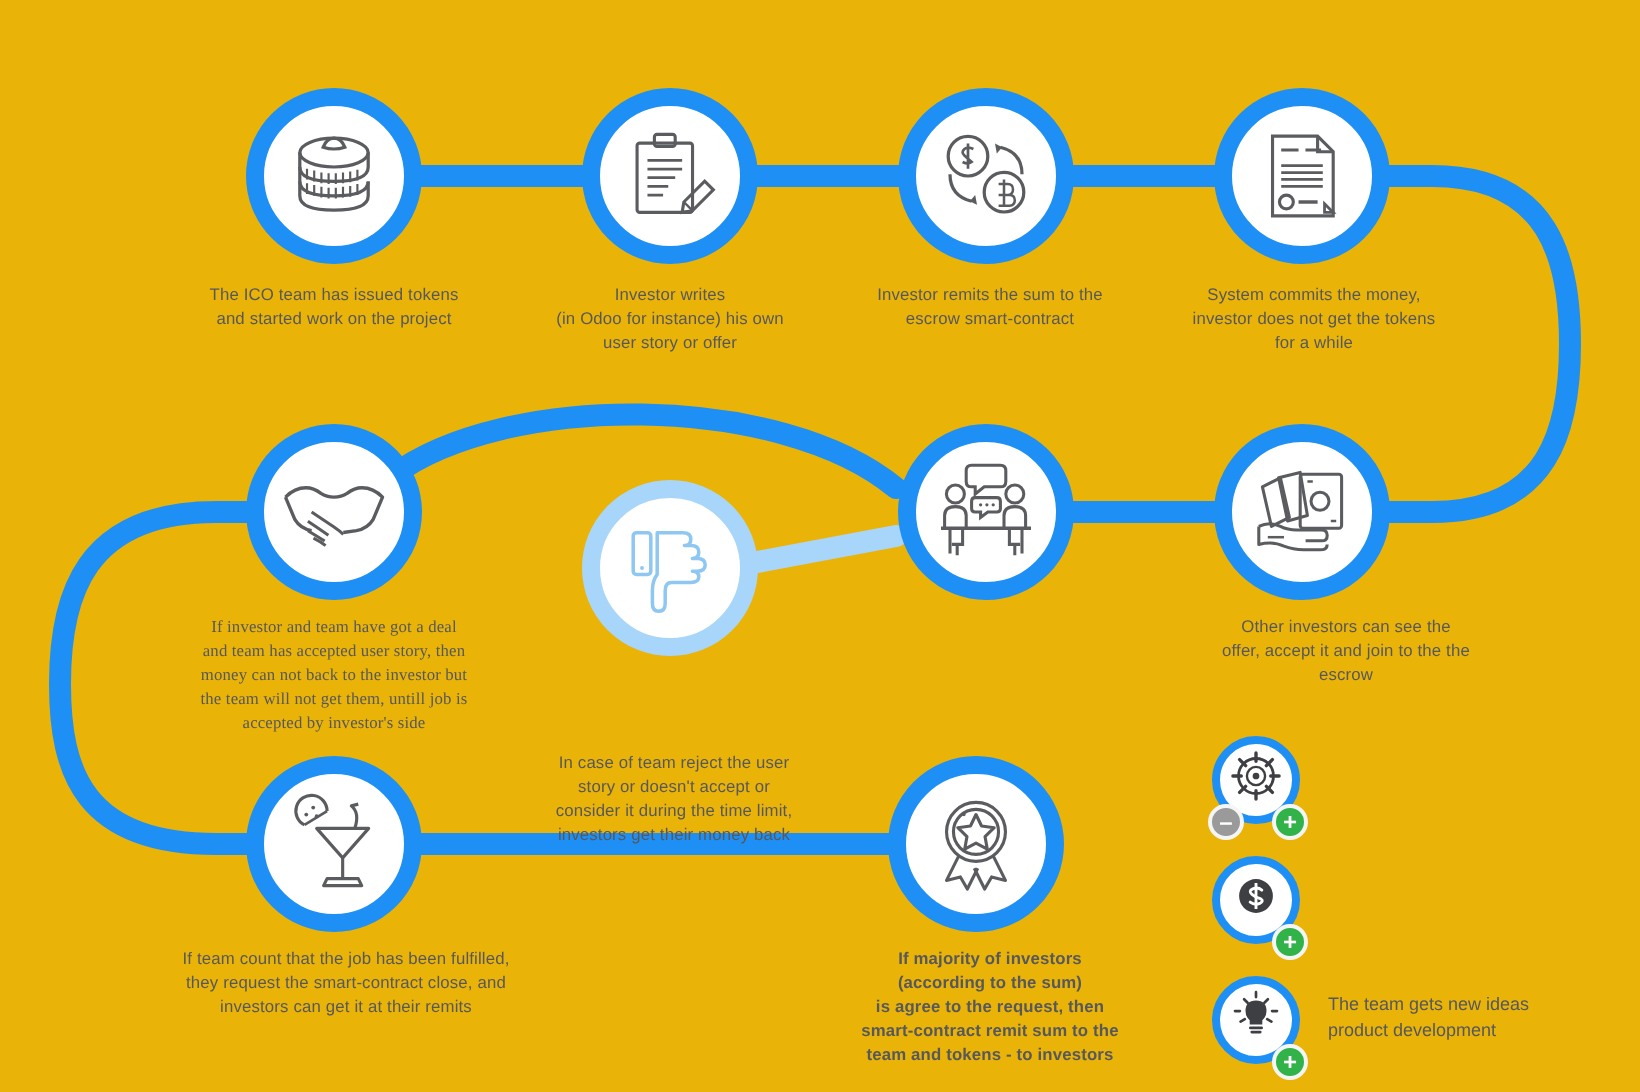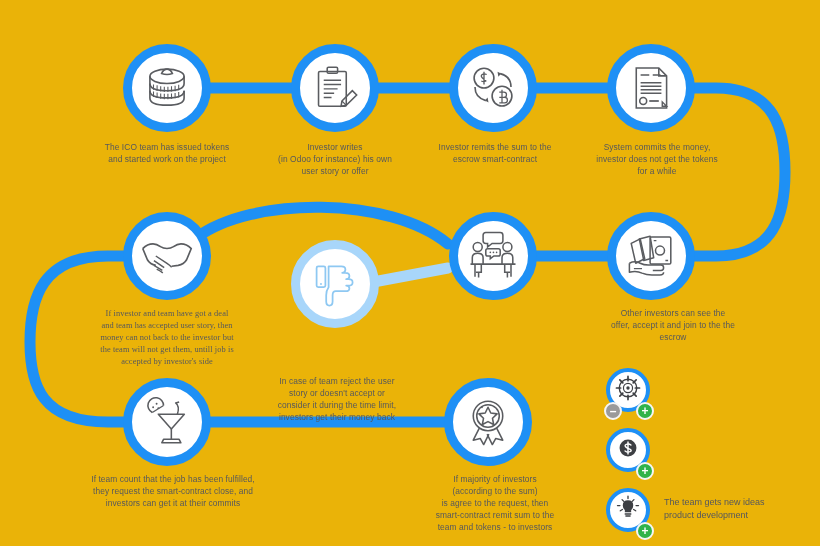--- a/index.html
+++ b/index.html
@@ -277,35 +277,35 @@
         <circle cx="20" cy="14" r="1.1" fill="#5a5c60" stroke="none"></circle>
         <path d="M20 21 h30 l-15 17 z"></path>
         <path d="M35 38 v12"></path>
         <path d="M26 50 h18 l2 4 h-22 z"></path>
         <path d="M42 21 q3-9 -2-13 l4-1" stroke-width="1.8"></path>
       </svg>
     </span>
   </div>
   <div class="caption" style="left:60px; top:474px; width:226px;">If team count that the job has been fulfilled,
 they request the smart-contract close, and
-investors can get it at their commits</div>
+investors can get it at their remits</div>
 
   <div class="node" style="left:444px; top:378px;">
     <span>
       <svg width="52" height="52" viewBox="0 0 60 60" fill="none" stroke="#5a5c60" stroke-width="1.8" stroke-linejoin="round">
         <circle cx="30" cy="23" r="17"></circle>
         <circle cx="30" cy="23" r="13"></circle>
         <path d="M30 13 l3.2 6.6 l7.3 1 l-5.3 5.1 l1.3 7.2 l-6.5 -3.4 l-6.5 3.4 l1.3 -7.2 l-5.3 -5.1 l7.3 -1 z"></path>
         <circle cx="23" cy="13" r="1" fill="#5a5c60" stroke="none"></circle>
         <path d="M20 37 l-7 14 l8 -2 l4 7 l6 -12"></path>
         <path d="M40 37 l7 14 l-8 -2 l-4 7 l-6 -12"></path>
       </svg>
     </span>
   </div>
-  <div class="caption" style="left:404px; top:474px; width:182px;">If majority of  investors
+  <div class="caption" style="left:404px; top:474px; width:182px;font-weight:bold;">If majority of  investors
 (according to the sum)
 is agree to the request, then
 smart-contract remit sum to the
 team and tokens - to investors</div>
 
   <div id="legend">
 
     <div class="legend-row">
       <div class="legend-badge-wrap">
         <div class="legend-circle">

